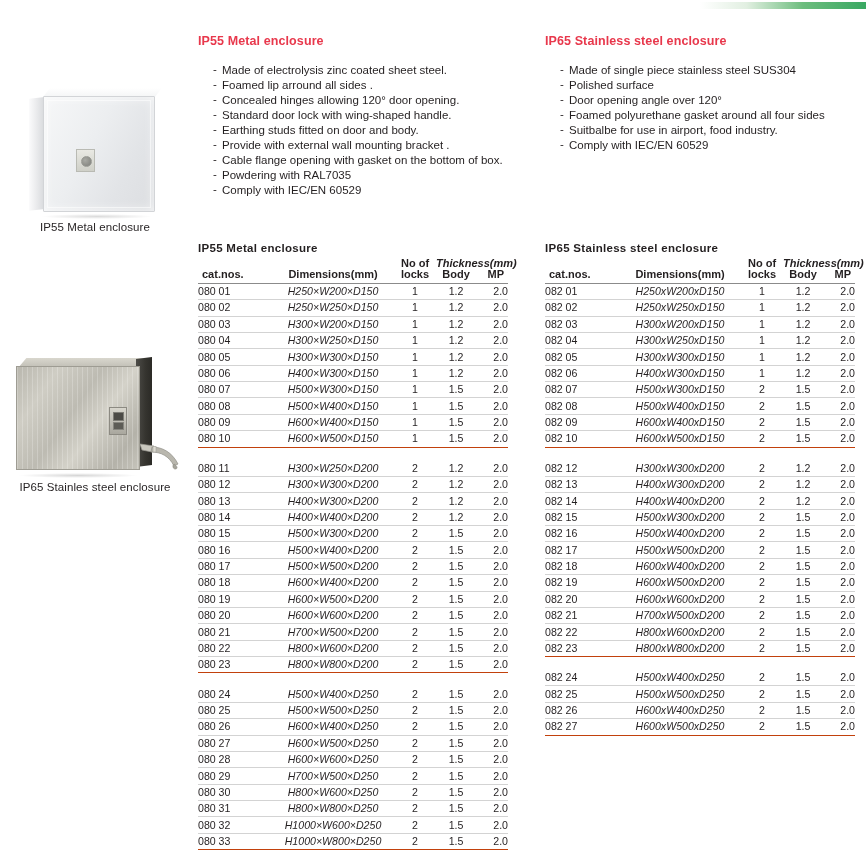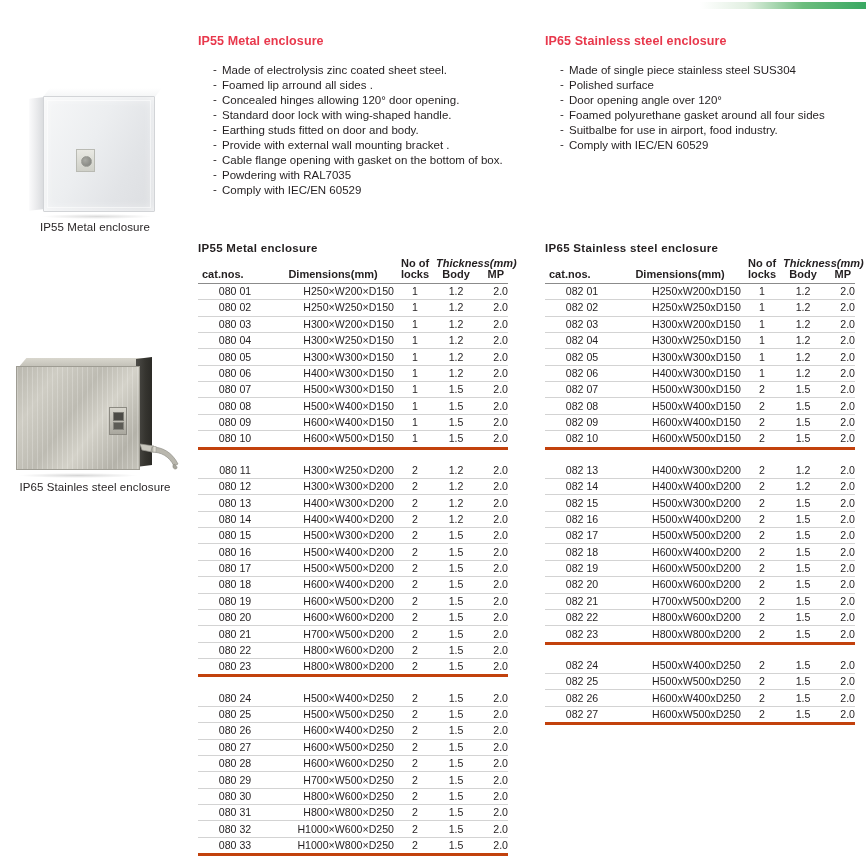--- a/index.html
+++ b/index.html
@@ -151,30 +151,30 @@
     padding:0 0 1px 0;
     font-style:italic;
   }
   tr.hdr-top th{border:none;padding-bottom:0;}
   tr.hdr-bot th{border-bottom:1px solid #8b8b8b;padding-bottom:2px;}
 
   table.spec td{
     padding:2.2px 0 2.2px 0;border-bottom:1px solid #d3d3d3;
     line-height:11px;
   }
-  td.c1{text-align:center;padding-left:4px;}
-  td.c2{text-align:right;}
+  td.c1{text-align:left;padding-left:4px;}
+  td.c2{text-align:center;font-style:italic;}
   td.c3{text-align:center;}
   td.c4{text-align:center;}
   td.c5{text-align:right;padding-right:4px;}
 
   tr.spacer td{
     border-bottom:none;height:13px;padding:0;
   }
-  tr.blockend td{border-bottom:3px solid #c2410c;}
+  tr.blockend td{border-bottom:1px solid #c2410c;}
 </style>
 </head>
 <body>
 
 <div class="page">
 
   <div class="top-strip"></div>
 
   <div class="left-col">
 
@@ -602,20 +602,27 @@
             <td class="c1">082 10</td>
             <td class="c2">H600xW500xD150</td>
             <td class="c3">2</td>
             <td class="c4">1.5</td>
             <td class="c5">2.0</td>
           </tr>
           <tr class="spacer">
             <td colspan="5"></td>
           </tr>
           <tr>
+            <td class="c1">082 12</td>
+            <td class="c2">H300xW300xD200</td>
+            <td class="c3">2</td>
+            <td class="c4">1.2</td>
+            <td class="c5">2.0</td>
+          </tr>
+          <tr>
             <td class="c1">082 13</td>
             <td class="c2">H400xW300xD200</td>
             <td class="c3">2</td>
             <td class="c4">1.2</td>
             <td class="c5">2.0</td>
           </tr>
           <tr>
             <td class="c1">082 14</td>
             <td class="c2">H400xW400xD200</td>
             <td class="c3">2</td>

